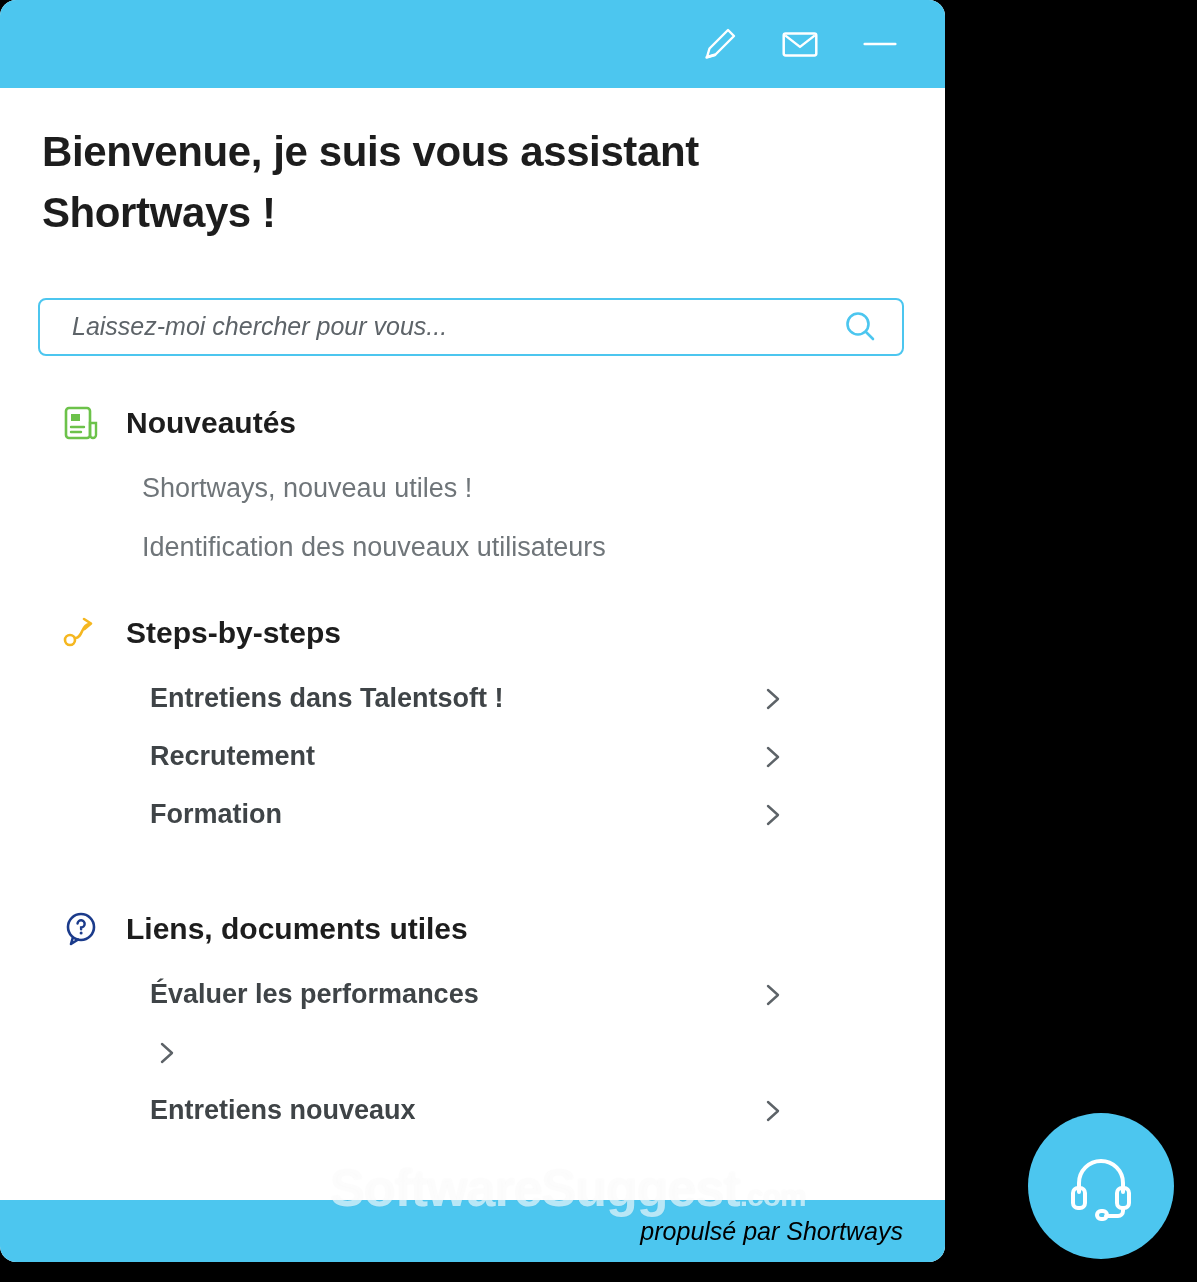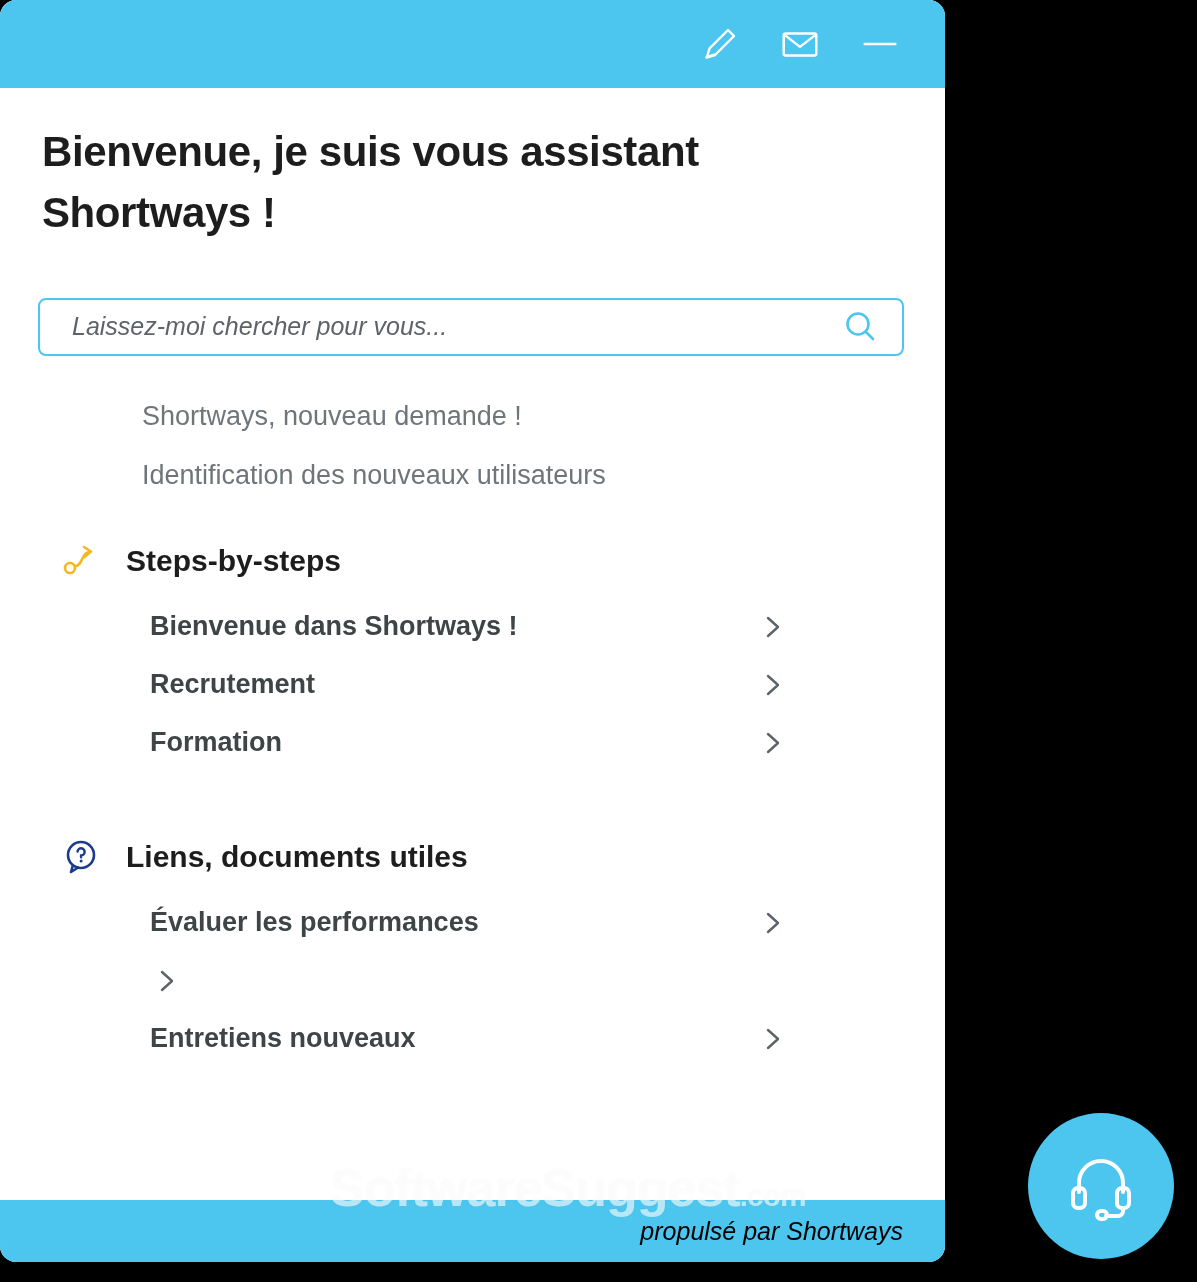--- a/index.html
+++ b/index.html
@@ -229,40 +229,51 @@
           <span class="search-icon-btn">
             <svg width="38" height="38" viewBox="0 0 38 38" fill="none">
               <circle cx="17" cy="16" r="10.5" stroke="#4cc6ef" stroke-width="2.6"></circle>
               <path d="M25 24 L32 31" stroke="#4cc6ef" stroke-width="2.6" stroke-linecap="round"></path>
             </svg>
           </span>
         </div>
       </div>
 
       <div class="section news">
+        <div class="section-head">
+          <span class="sec-icon">
+            <svg width="44" height="44" viewBox="0 0 44 44" fill="none">
+              <rect x="7" y="7" width="24" height="30" rx="3" stroke="#6cc24a" stroke-width="2.6"></rect>
+              <rect x="12" y="13" width="9" height="7" fill="#6cc24a"></rect>
+              <path d="M12 26 H25 M12 31 H22" stroke="#6cc24a" stroke-width="2.4" stroke-linecap="round"></path>
+              <path d="M31 22 H37 V34 a3 3 0 0 1 -6 0 Z" stroke="#6cc24a" stroke-width="2.4" fill="none"></path>
+            </svg>
+          </span>
+          <span class="sec-title">Nouveautés</span>
+        </div>
         <div class="news-list">
-          <div class="news-item">Shortways, nouveau demande !</div>
+          <div class="news-item">Shortways, nouveau utiles !</div>
           <div class="news-item">Identification des nouveaux utilisateurs</div>
         </div>
       </div>
 
       <div class="section sbs">
         <div class="section-head">
           <span class="sec-icon">
             <svg width="44" height="44" viewBox="0 0 44 44" fill="none">
               <circle cx="11" cy="29" r="5" stroke="#f5b720" stroke-width="2.6"></circle>
               <path d="M16 27 C24 27 22 14 30 13" stroke="#f5b720" stroke-width="2.6" fill="none" stroke-linecap="round"></path>
               <path d="M25 8 L32 12.5 L25.5 18" stroke="#f5b720" stroke-width="2.6" fill="none" stroke-linecap="round" stroke-linejoin="round"></path>
             </svg>
           </span>
           <span class="sec-title">Steps-by-steps</span>
         </div>
         <div class="row-list">
           <div class="row-item">
-            <span class="row-label">Bienvenue dans Shortways !</span>
+            <span class="row-label">Entretiens dans Talentsoft !</span>
             <span class="chev">
               <svg width="30" height="30" viewBox="0 0 30 30" fill="none">
                   <path d="M10 6 L20 15 L10 24" stroke="#5d6368" stroke-width="2.4" fill="none" stroke-linecap="round" stroke-linejoin="round"></path>
                 </svg>
             </span>
           </div>
           <div class="row-item">
             <span class="row-label">Recrutement</span>
             <span class="chev">
               <svg width="30" height="30" viewBox="0 0 30 30" fill="none">

